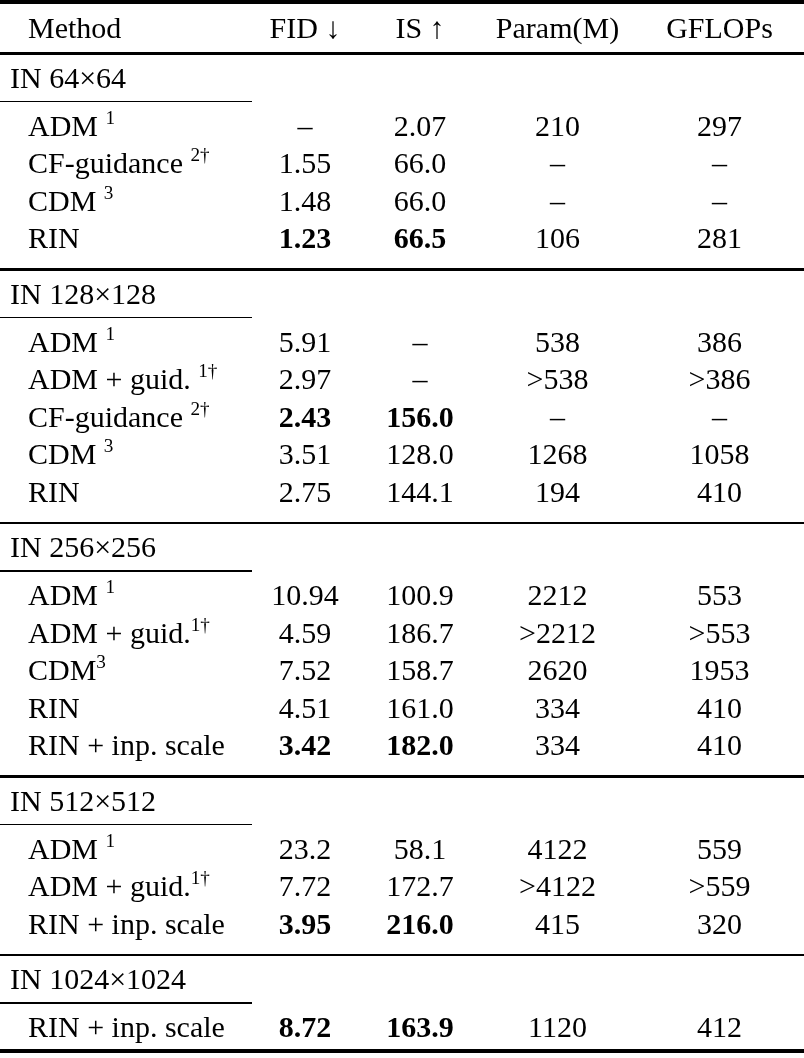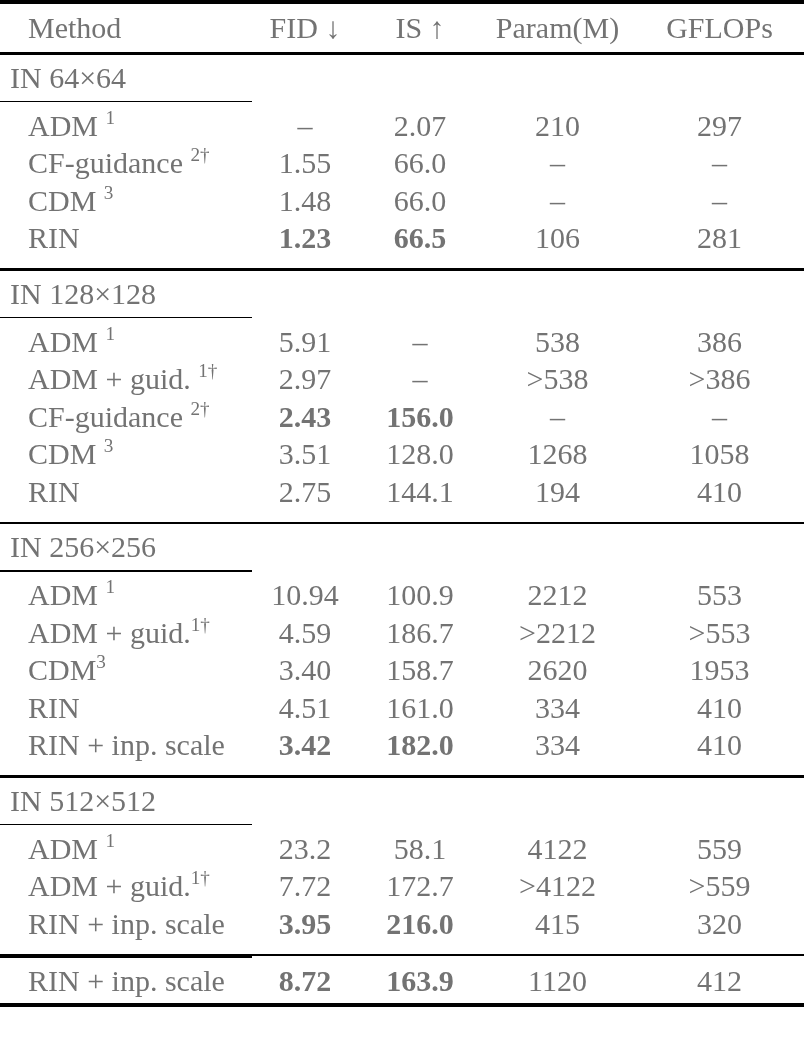--- a/index.html
+++ b/index.html
@@ -1,19 +1,19 @@
 <!DOCTYPE html>
 <html><head>
 <meta charset="utf-8">
 <style>
   html, body { margin: 0; padding: 0; background: #ffffff; }
   .page {
     width: 804px; height: 1058px;
     background: #ffffff;
-    color: #737373;
+    color: #000000;
     font-family: "Liberation Serif", "DejaVu Serif", serif;
     font-size: 30px;
     overflow: hidden;
     box-sizing: border-box;
   }
   .rule-thick { height: 4px; background: #000; }
   .rule-full  { height: 2.5px; background: #000; }
   .rule-partial { height: 1.5px; width: 252px; background: #000; }
 
   .row {
@@ -152,21 +152,21 @@
     </div>
     <div class="row">
       <div class="cm"><span>ADM + guid.</span><sup>1†</sup></div>
       <div class="cn">4.59</div>
       <div class="cn">186.7</div>
       <div class="cn">&gt;2212</div>
       <div class="cn">&gt;553</div>
     </div>
     <div class="row">
       <div class="cm"><span>CDM</span><sup>3</sup></div>
-      <div class="cn">3.40</div>
+      <div class="cn">7.52</div>
       <div class="cn">158.7</div>
       <div class="cn">2620</div>
       <div class="cn">1953</div>
     </div>
     <div class="row">
       <div class="cm"><span>RIN</span><sup></sup></div>
       <div class="cn">4.51</div>
       <div class="cn">161.0</div>
       <div class="cn">334</div>
       <div class="cn">410</div>
@@ -203,20 +203,23 @@
     <div class="row">
       <div class="cm"><span>RIN + inp. scale</span><sup></sup></div>
       <div class="cn b">3.95</div>
       <div class="cn b">216.0</div>
       <div class="cn">415</div>
       <div class="cn">320</div>
     </div>
   </div>
   <div class="rule-full"></div>
 
+  <div class="title-row">
+    <span>IN 1024×1024</span>
+  </div>
   <div class="rule-partial"></div>
   <div class="section-body last">
     <div class="row">
       <div class="cm"><span>RIN + inp. scale</span><sup></sup></div>
       <div class="cn b">8.72</div>
       <div class="cn b">163.9</div>
       <div class="cn">1120</div>
       <div class="cn">412</div>
     </div>
   </div>

